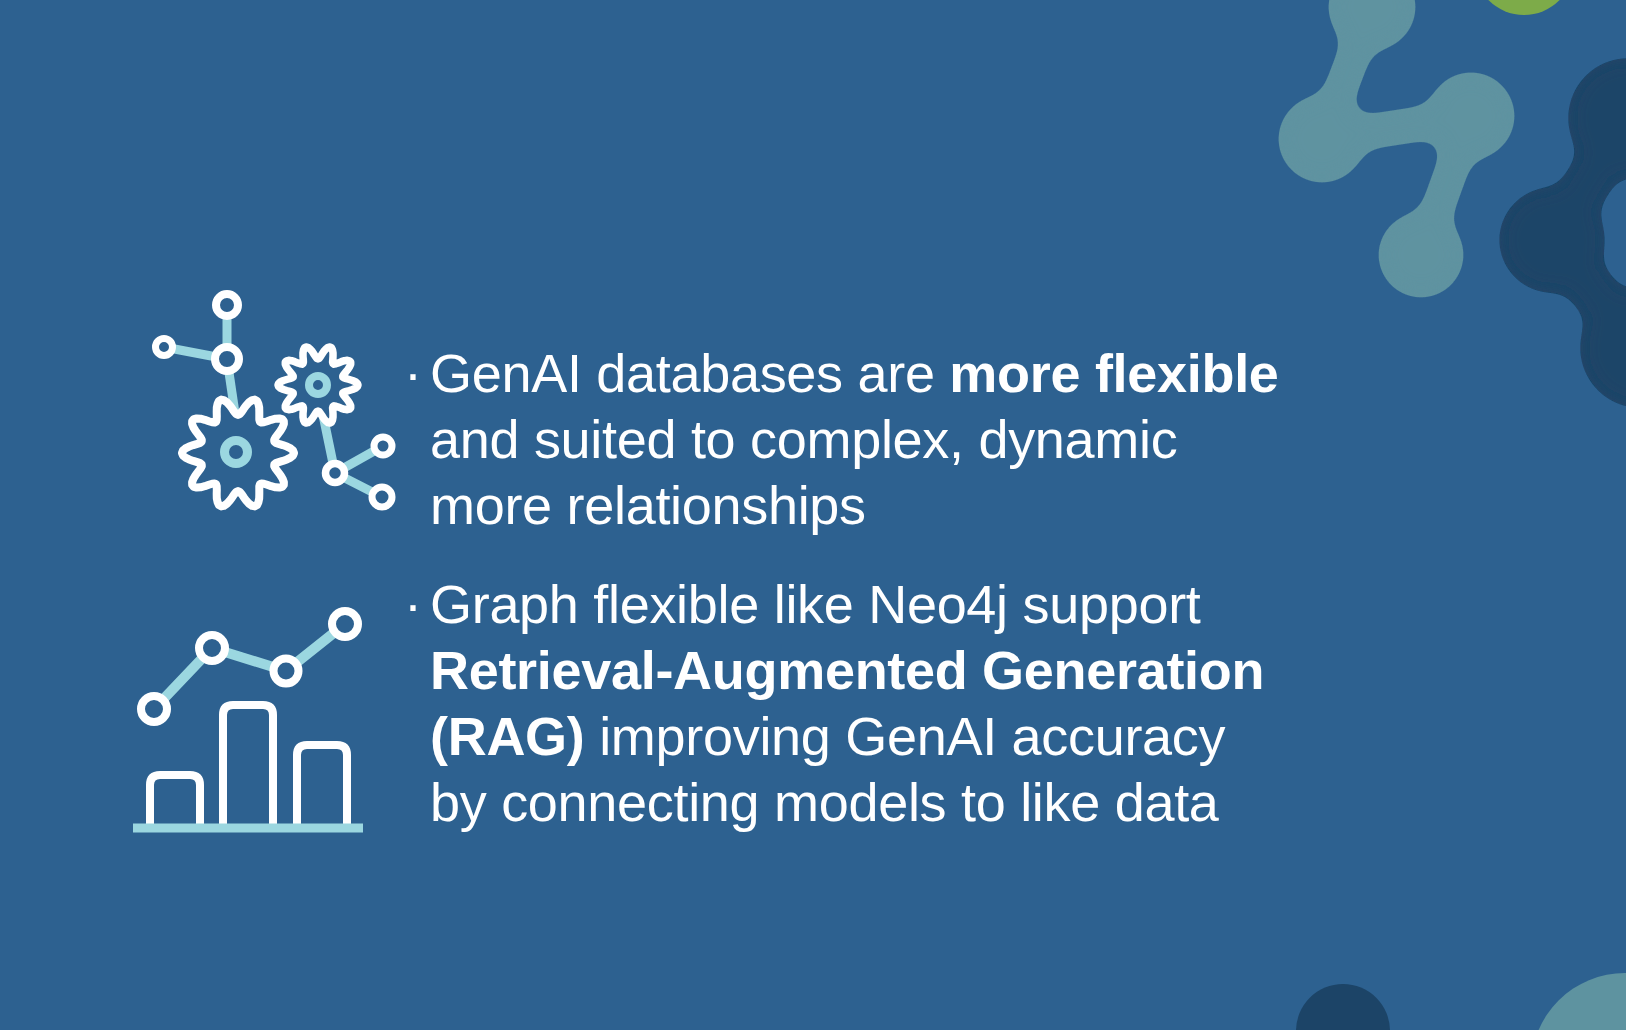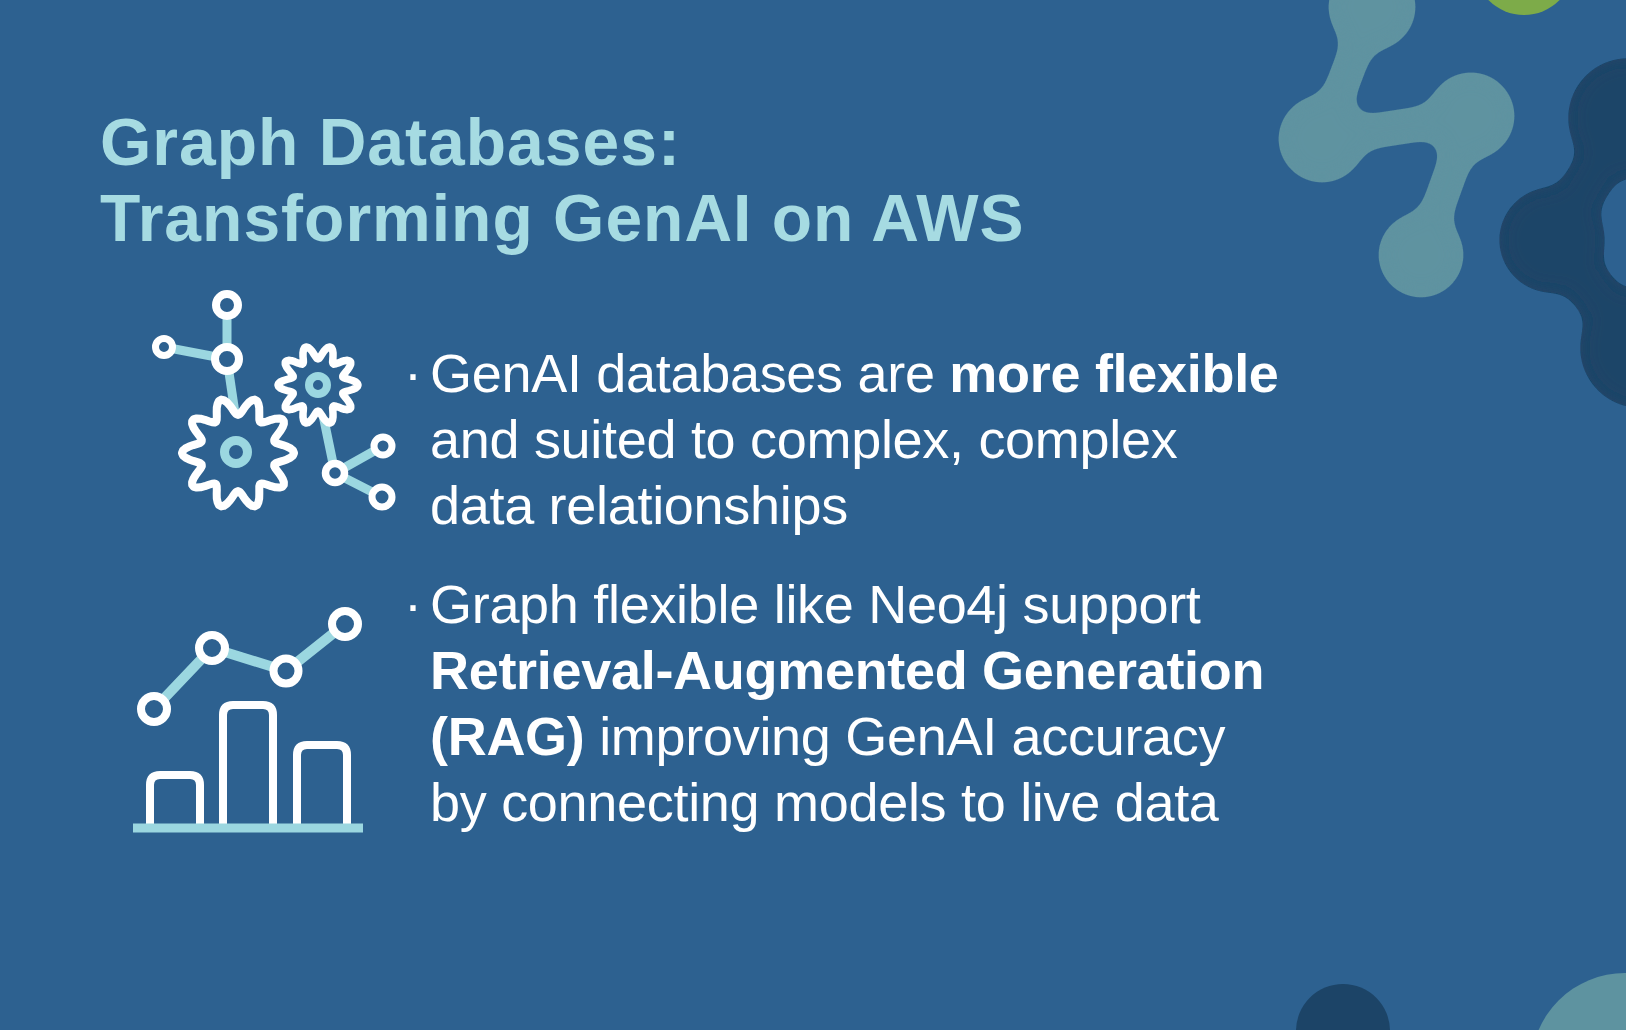--- a/index.html
+++ b/index.html
@@ -57,24 +57,20 @@
       <circle cx="1628" cy="118" r="60" stroke="none"></circle>
       <circle cx="1552" cy="240" r="53" stroke="none"></circle>
       <circle cx="1640" cy="348" r="60" stroke="none"></circle>
     </g>
 
     <circle cx="1524" cy="-35" r="50" fill="#7DAB49"></circle>
     <circle cx="1343" cy="1031" r="47" fill="#1C4467"></circle>
     <circle cx="1625" cy="1067" r="94" fill="#5E93A0"></circle>
   </svg>
 
-  <div class="title">
-    <div>Graph Databases:</div>
-    <div>Transforming GenAI on AWS</div>
-  </div>
 
   <svg class="icon icon-gears" width="280" height="250" viewBox="0 0 280 250">
     <g fill="none" stroke-linecap="round" stroke="#9BD7E0">
       <line x1="97" y1="40" x2="97" y2="94" stroke-width="9"></line>
       <line x1="34" y1="82" x2="97" y2="94" stroke-width="9"></line>
       <line x1="97" y1="94" x2="106" y2="155" stroke-width="9"></line>
       <line x1="193" y1="150" x2="205" y2="208" stroke-width="9"></line>
       <line x1="205" y1="208" x2="253" y2="181" stroke-width="9"></line>
       <line x1="205" y1="208" x2="252" y2="232" stroke-width="9"></line>
     </g>
@@ -110,17 +106,17 @@
     <line x1="23" y1="258" x2="253" y2="258" stroke-width="9" stroke="#9BD7E0"></line>
     <g stroke="#FFFFFF" fill="#2D6190">
       <circle cx="44" cy="139" r="13" stroke-width="8"></circle>
       <circle cx="102" cy="78" r="13" stroke-width="8"></circle>
       <circle cx="176" cy="101" r="12.5" stroke-width="8"></circle>
       <circle cx="235" cy="54" r="13" stroke-width="8"></circle>
     </g>
   </svg>
 
   <div class="bullets">
-    <div class="bullet"><span class="marker">·</span><span>GenAI databases are </span><strong>more flexible</strong><span> and suited to complex, complex data relationships</span></div>
-    <div class="bullet"><span class="marker">·</span><span>Graph flexible like Neo4j support </span><strong>Retrieval-Augmented Generation (RAG)</strong><span> improving GenAI accuracy by connecting models to live data</span></div>
+    <div class="bullet"><span class="marker">·</span><span>GenAI databases are </span><strong>more flexible</strong><span> and suited to complex, dynamic more relationships</span></div>
+    <div class="bullet"><span class="marker">·</span><span>Graph flexible like Neo4j support </span><strong>Retrieval-Augmented Generation (RAG)</strong><span> improving GenAI accuracy by connecting models to like data</span></div>
   </div>
 
 </div>
 
 </body></html>

